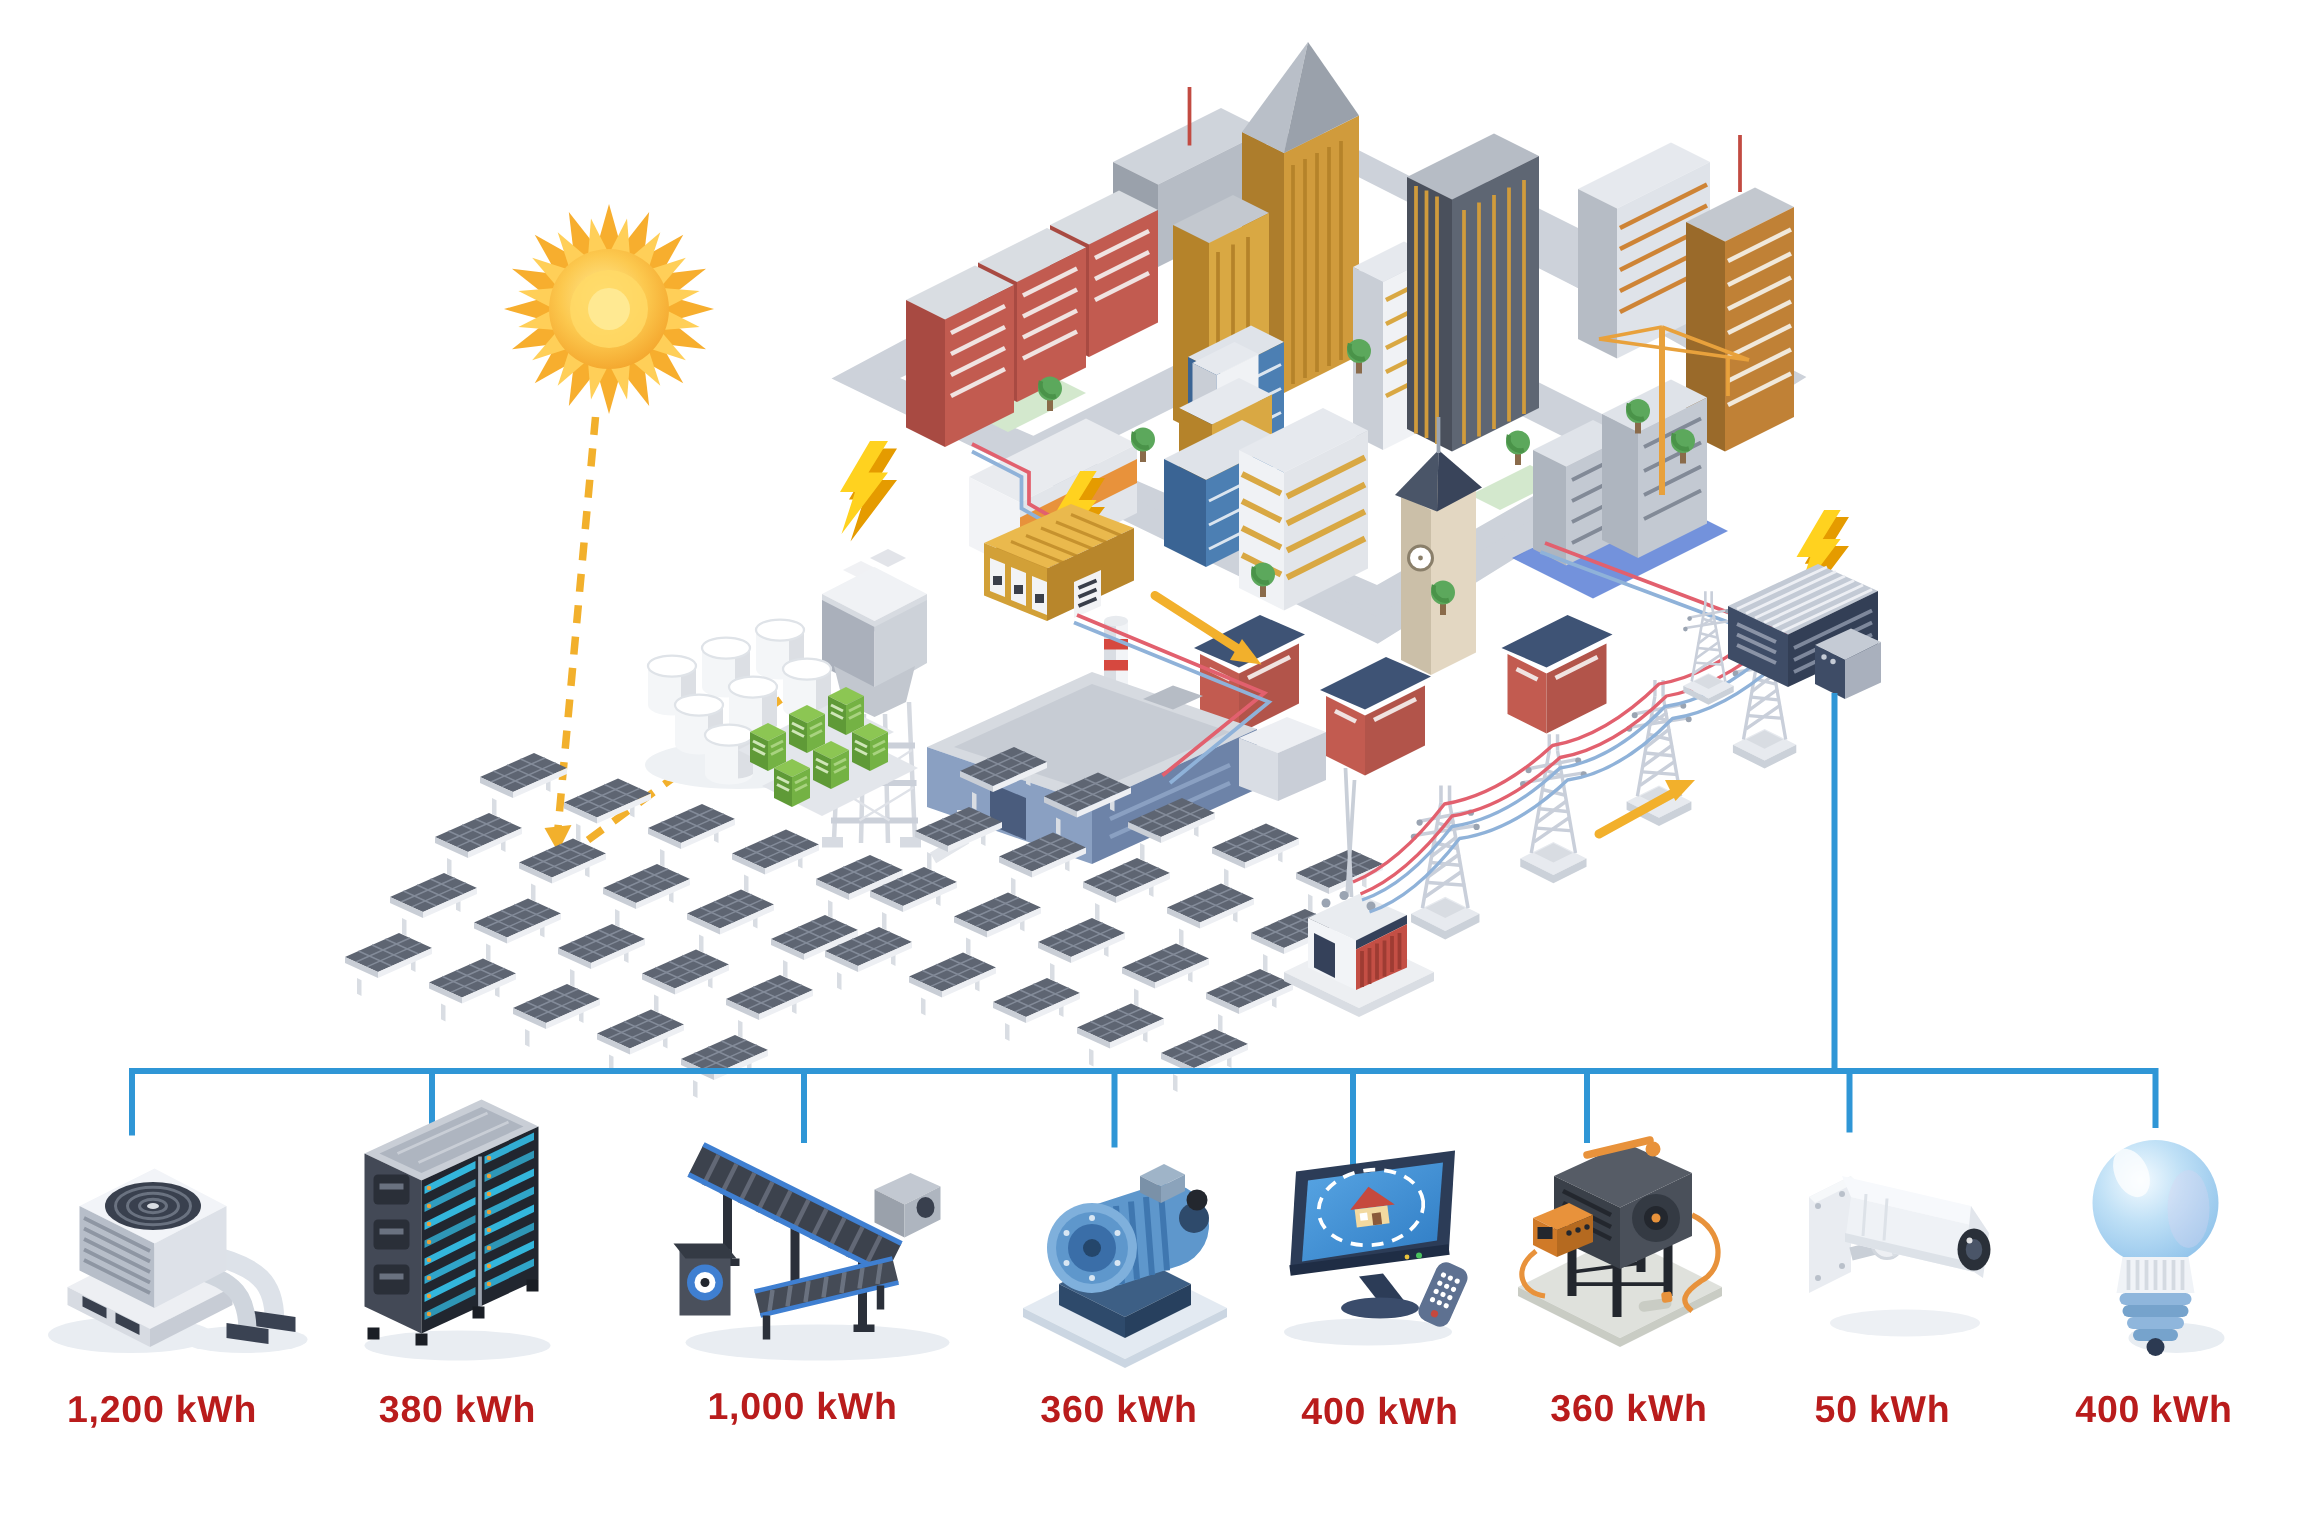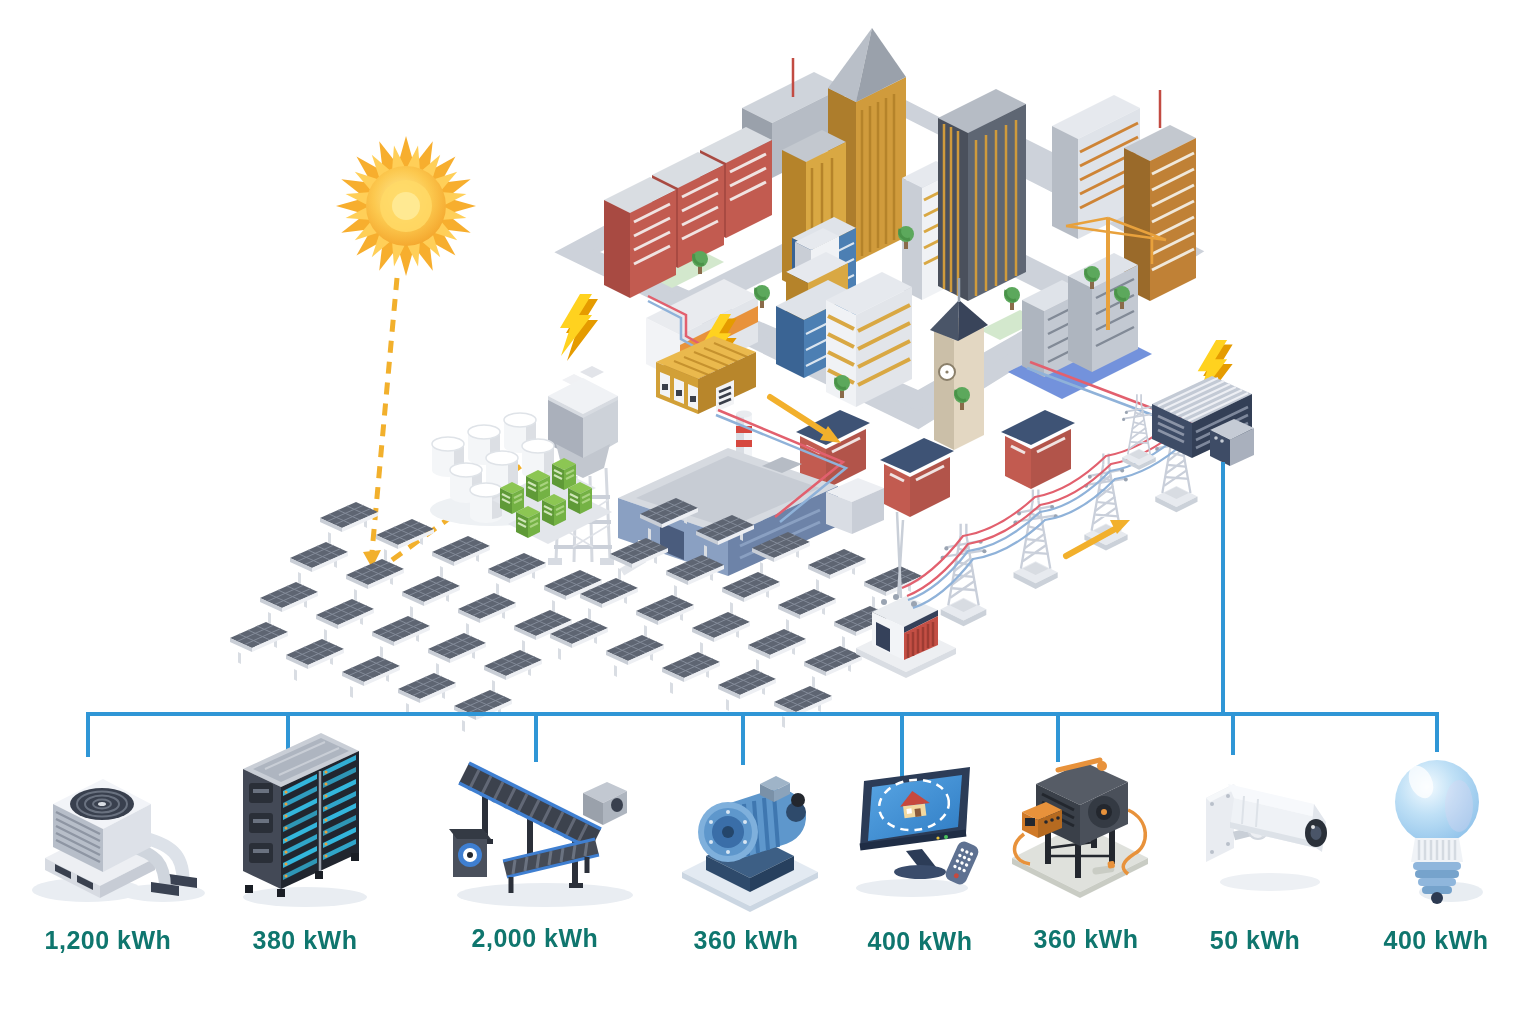--- a/index.html
+++ b/index.html
@@ -2,21 +2,21 @@
 <html><head>
 <meta charset="utf-8">
 <style>
   html,body{margin:0;padding:0;background:#ffffff;}
   .stage{position:relative;width:1536px;height:1024px;background:#ffffff;overflow:hidden;
          font-family:"Liberation Sans","DejaVu Sans",sans-serif;}
   .scene{position:absolute;left:0;top:0;}
   .device{position:absolute;}
   .device svg{display:block;}
   .lbl{position:absolute;transform:translateX(-50%);white-space:nowrap;
-       font-size:25px;font-weight:800;letter-spacing:.5px;color:#0f766e;}
+       font-size:25px;font-weight:800;letter-spacing:.5px;color:#b91c1c;}
 </style>
 </head>
 <body>
 
 <div class="stage">
 
 <svg class="scene" width="1536" height="1024" viewBox="0 0 1536 1024">
 <defs>
   <radialGradient id="sunGrad" cx="45%" cy="40%" r="65%">
     <stop offset="0%" stop-color="#ffe992"></stop>
@@ -754,20 +754,20 @@
   <rect x="28" y="112" width="48" height="8" rx="4" fill="#8fb6dc"></rect>
   <rect x="30" y="120" width="44" height="8" rx="4" fill="#76a3cc"></rect>
   <rect x="33" y="128" width="38" height="8" rx="4" fill="#8fb6dc"></rect>
   <rect x="37" y="136" width="30" height="8" rx="4" fill="#76a3cc"></rect>
   <circle cx="52" cy="148" r="6" fill="#2c3a52"></circle>
 </svg>
 </div>
 
 <div class="lbl" style="left:108px;top:926px">1,200 kWh</div>
 <div class="lbl" style="left:305px;top:926px">380 kWh</div>
-<div class="lbl" style="left:535px;top:924px">2,000 kWh</div>
+<div class="lbl" style="left:535px;top:924px">1,000 kWh</div>
 <div class="lbl" style="left:746px;top:926px">360 kWh</div>
 <div class="lbl" style="left:920px;top:927px">400 kWh</div>
 <div class="lbl" style="left:1086px;top:925px">360 kWh</div>
 <div class="lbl" style="left:1255px;top:926px">50 kWh</div>
 <div class="lbl" style="left:1436px;top:926px">400 kWh</div>
 
 </div>
 
 </body></html>

